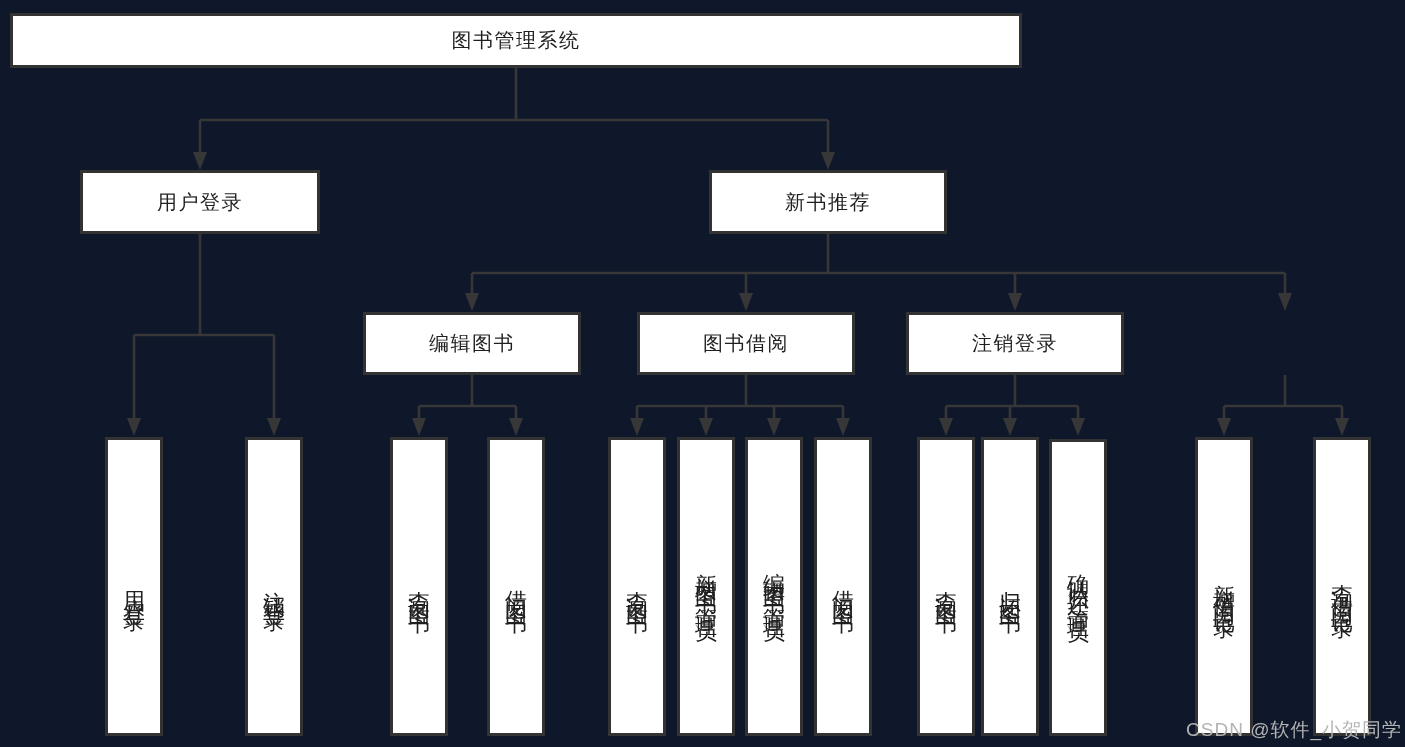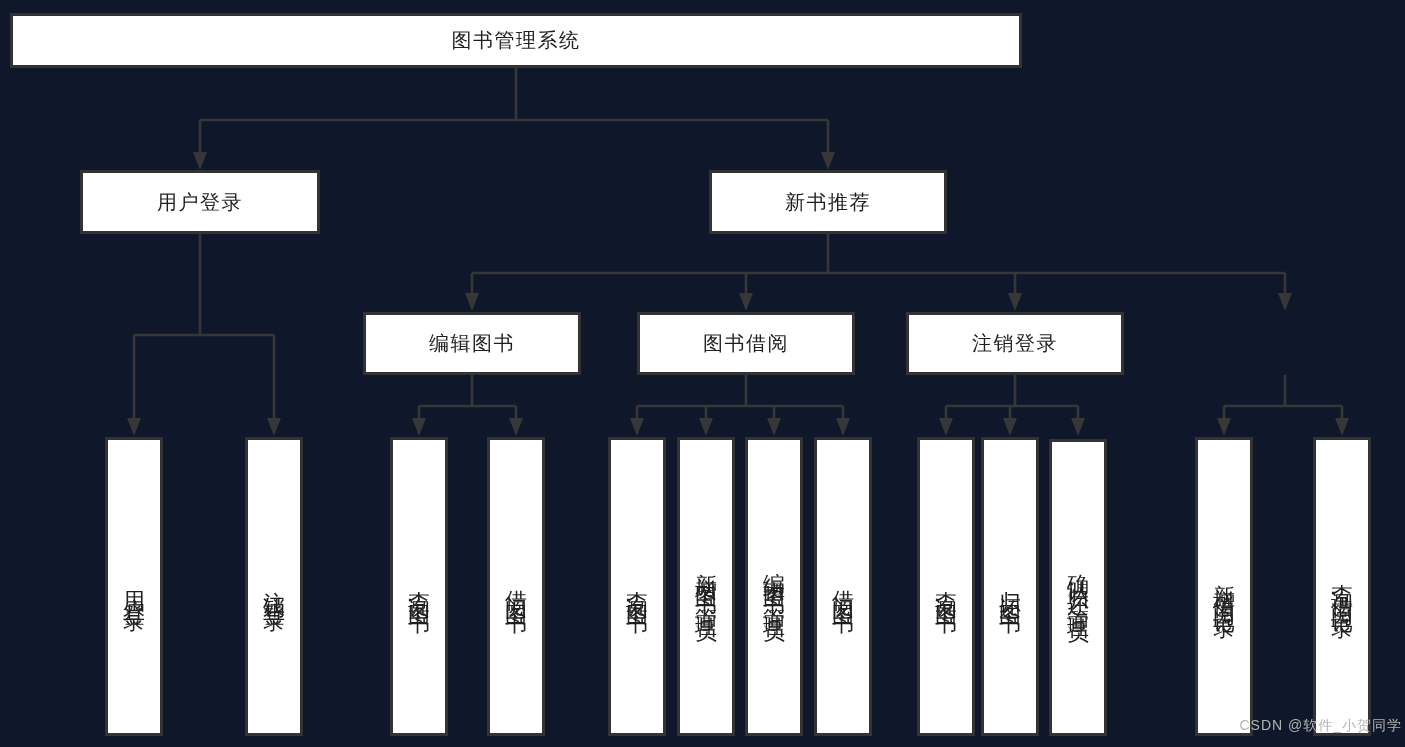--- a/index.html
+++ b/index.html
@@ -36,21 +36,21 @@
     text-orientation: mixed;
     font-size: 22px;
     line-height: 1;
     letter-spacing: 7px;
     white-space: nowrap;
   }
   .watermark {
     position: absolute;
     top: 717px;
     right: 3px;
-    font-size: 14px;
+    font-size: 19px;
     letter-spacing: 1px;
     color: #b3b3b3;
     z-index: 5;
     margin-left: 9px;
   }
 </style>
 </head>
 <body>
 
 <div class="stage">

